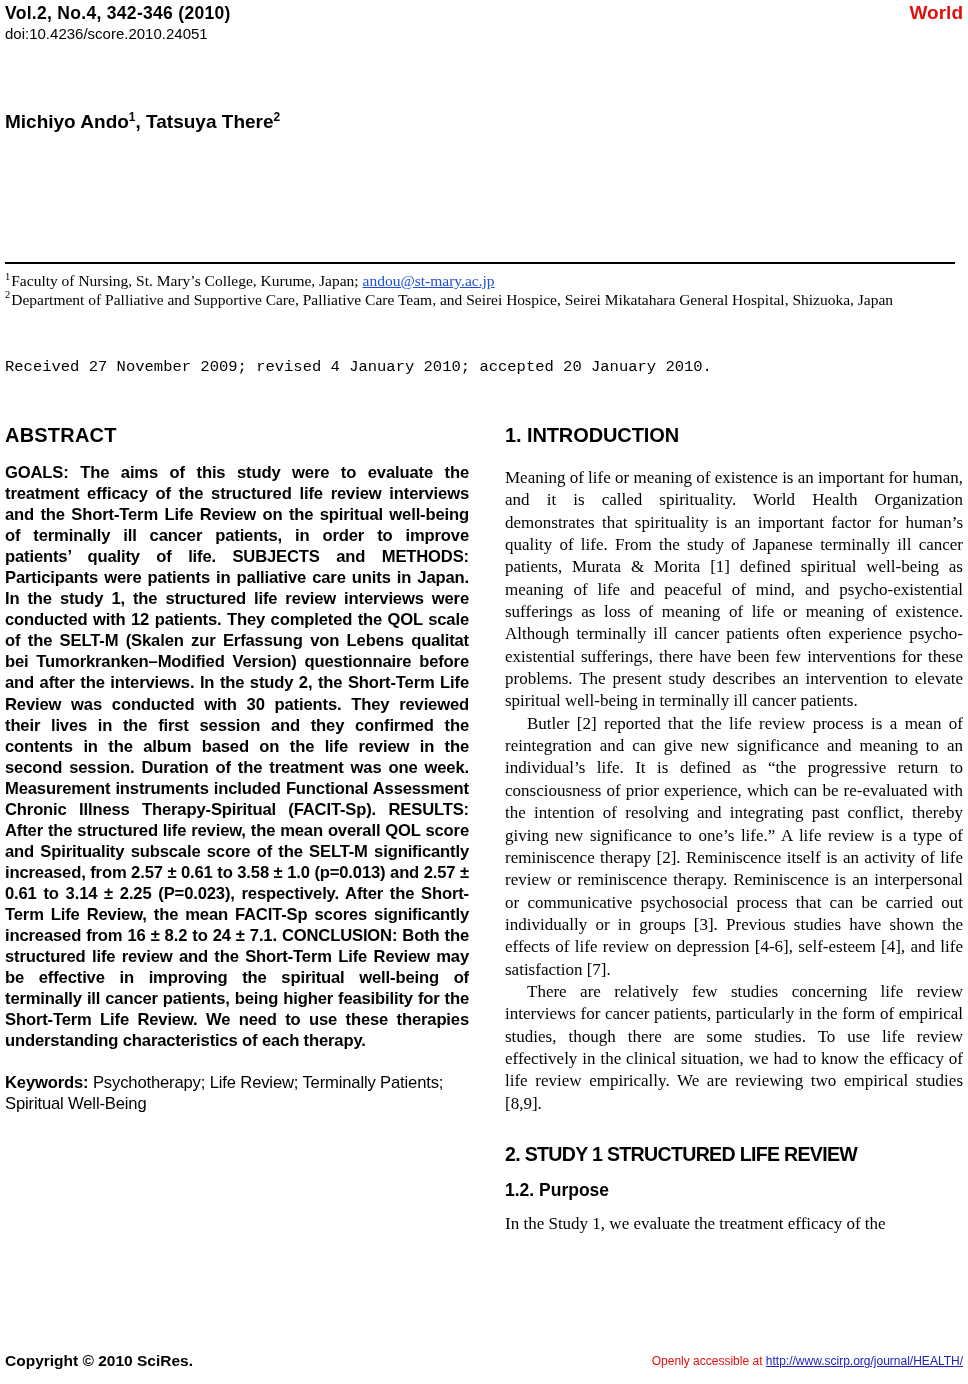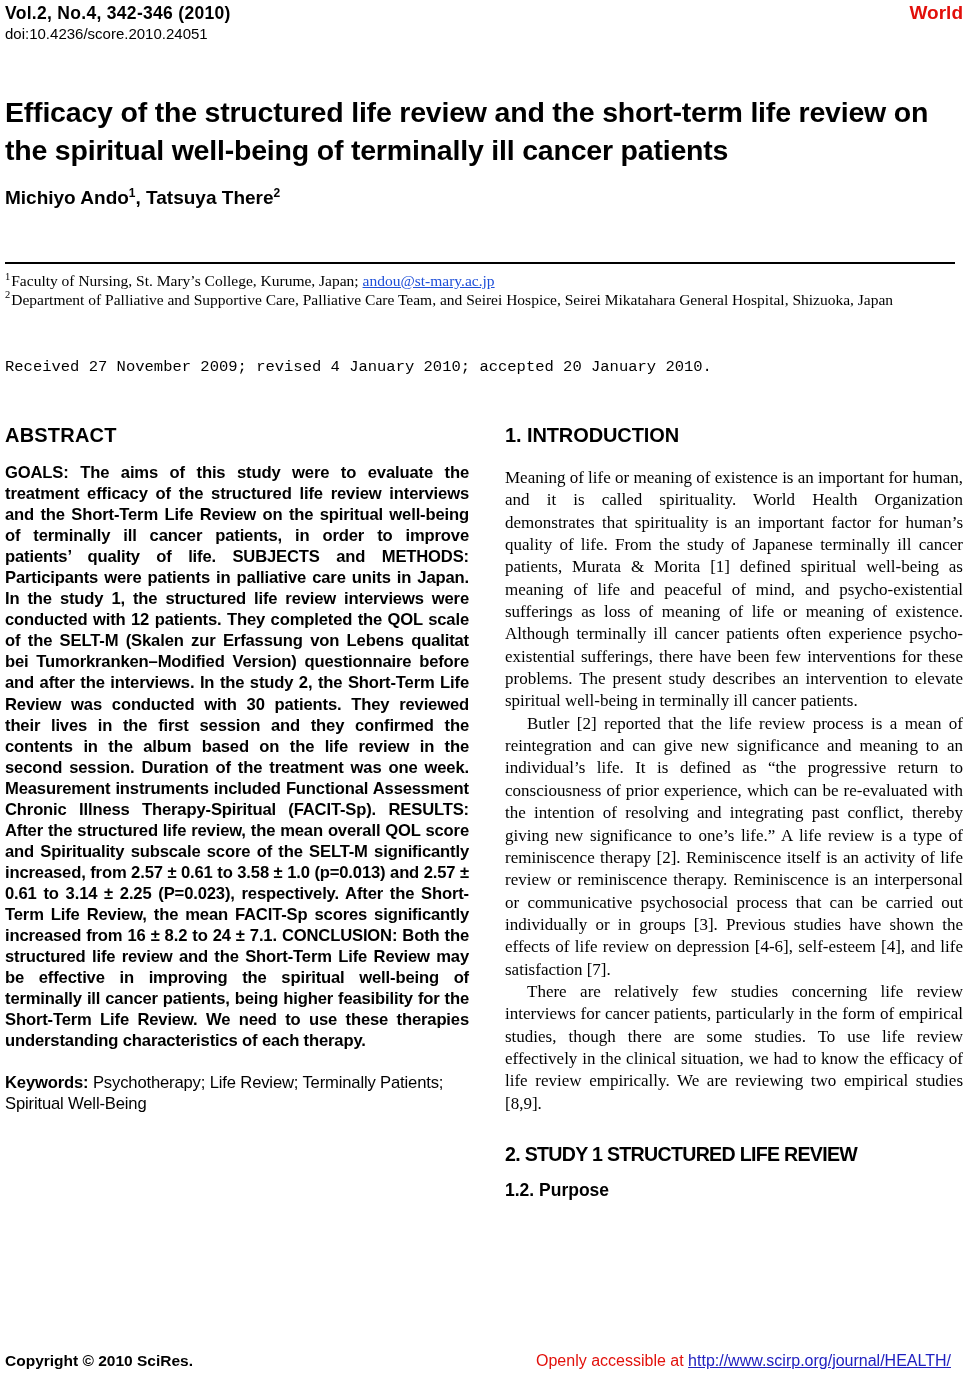--- a/index.html
+++ b/index.html
@@ -227,23 +227,23 @@
     position: absolute;
     left: 0; top: 0;
     font-family: "Liberation Sans", sans-serif;
     font-weight: bold;
     font-size: 15.5px;
     line-height: 20px;
     white-space: nowrap;
   }
   .access-note {
     position: absolute;
-    right: 12px; top: 0;
-    font-family: "Liberation Sans", sans-serif;
-    font-size: 16px;
+    right: 0; top: 0;
+    font-family: "Liberation Sans", sans-serif;
+    font-size: 12px;
     line-height: 20px;
     color: #e2100b;
     white-space: nowrap;
   }
   .access-note .url {
     color: #2020c0;
     text-decoration: underline;
   }
 </style>
 </head>
@@ -253,21 +253,20 @@
 
   <div class="masthead">
     <div class="masthead-left">
       <div class="volume-line">Vol.2, No.4, 342-346 (2010)</div>
       <div class="doi-line">doi:10.4236/score.2010.24051</div>
     </div>
     <div class="journal-logo">World</div>
   </div>
 
   <div class="title-block">
-    <h1 class="paper-title">Efficacy of the structured life review and the short-term life review on the spiritual well-being of terminally ill cancer patients</h1>
     <div class="authors">
       <span>Michiyo Ando</span><sup>1</sup><span>, </span><span>Tatsuya There</span><sup>2</sup>
     </div>
   </div>
   <div class="title-rule"></div>
 
   <div class="affiliations">
     <p class="affil-line"><sup>1</sup><span>Faculty of Nursing, St. Mary’s College, Kurume, Japan; </span><a class="email-link" href="#">andou@st-mary.ac.jp</a></p>
     <p class="affil-line"><sup>2</sup><span>Department of Palliative and Supportive Care, Palliative Care Team, and Seirei Hospice, Seirei Mikatahara General Hospital, Shizuoka, Japan</span></p>
   </div>
@@ -281,20 +280,21 @@
       <p class="keywords"><b>Keywords:</b><span> Psychotherapy; Life Review; Terminally Patients; Spiritual Well-Being</span></p>
     </div>
 
     <div class="col-right">
       <h2 class="section-head">1. INTRODUCTION</h2>
       <p class="body-par">Meaning of life or meaning of existence is an important for human, and it is called spirituality. World Health Organization demonstrates that spirituality is an important factor for human’s quality of life. From the study of Japanese terminally ill cancer patients, Murata &amp; Morita [1] defined spiritual well-being as meaning of life and peaceful of mind, and psycho-existential sufferings as loss of meaning of life or meaning of existence. Although terminally ill cancer patients often experience psycho-existential sufferings, there have been few interventions for these problems. The present study describes an intervention to elevate spiritual well-being in terminally ill cancer patients.</p>
       <p class="body-par indent">Butler [2] reported that the life review process is a mean of reintegration and can give new significance and meaning to an individual’s life. It is defined as “the progressive return to consciousness of prior experience, which can be re-evaluated with the intention of resolving and integrating past conflict, thereby giving new significance to one’s life.” A life review is a type of reminiscence therapy [2]. Reminiscence itself is an activity of life review or reminiscence therapy. Reminiscence is an interpersonal or communicative psychosocial process that can be carried out individually or in groups [3]. Previous studies have shown the effects of life review on depression [4-6], self-esteem [4], and life satisfaction [7].</p>
       <p class="body-par indent">There are relatively few studies concerning life review interviews for cancer patients, particularly in the form of empirical studies, though there are some studies. To use life review effectively in the clinical situation, we had to know the efficacy of life review empirically. We are reviewing two empirical studies [8,9].</p>
       <h2 class="section-head-2">2. STUDY 1 STRUCTURED LIFE REVIEW</h2>
       <h3 class="subsection-head">1.2. Purpose</h3>
+      <p class="body-par">In the Study 1, we evaluate the treatment efficacy of the</p>
     </div>
 
   </div>
 
   <div class="footer">
     <div class="copyright">Copyright © 2010 SciRes.</div>
     <div class="access-note"><span>Openly accessible at </span><a class="url" href="#">http://www.scirp.org/journal/HEALTH/</a></div>
   </div>
 
 </div>

